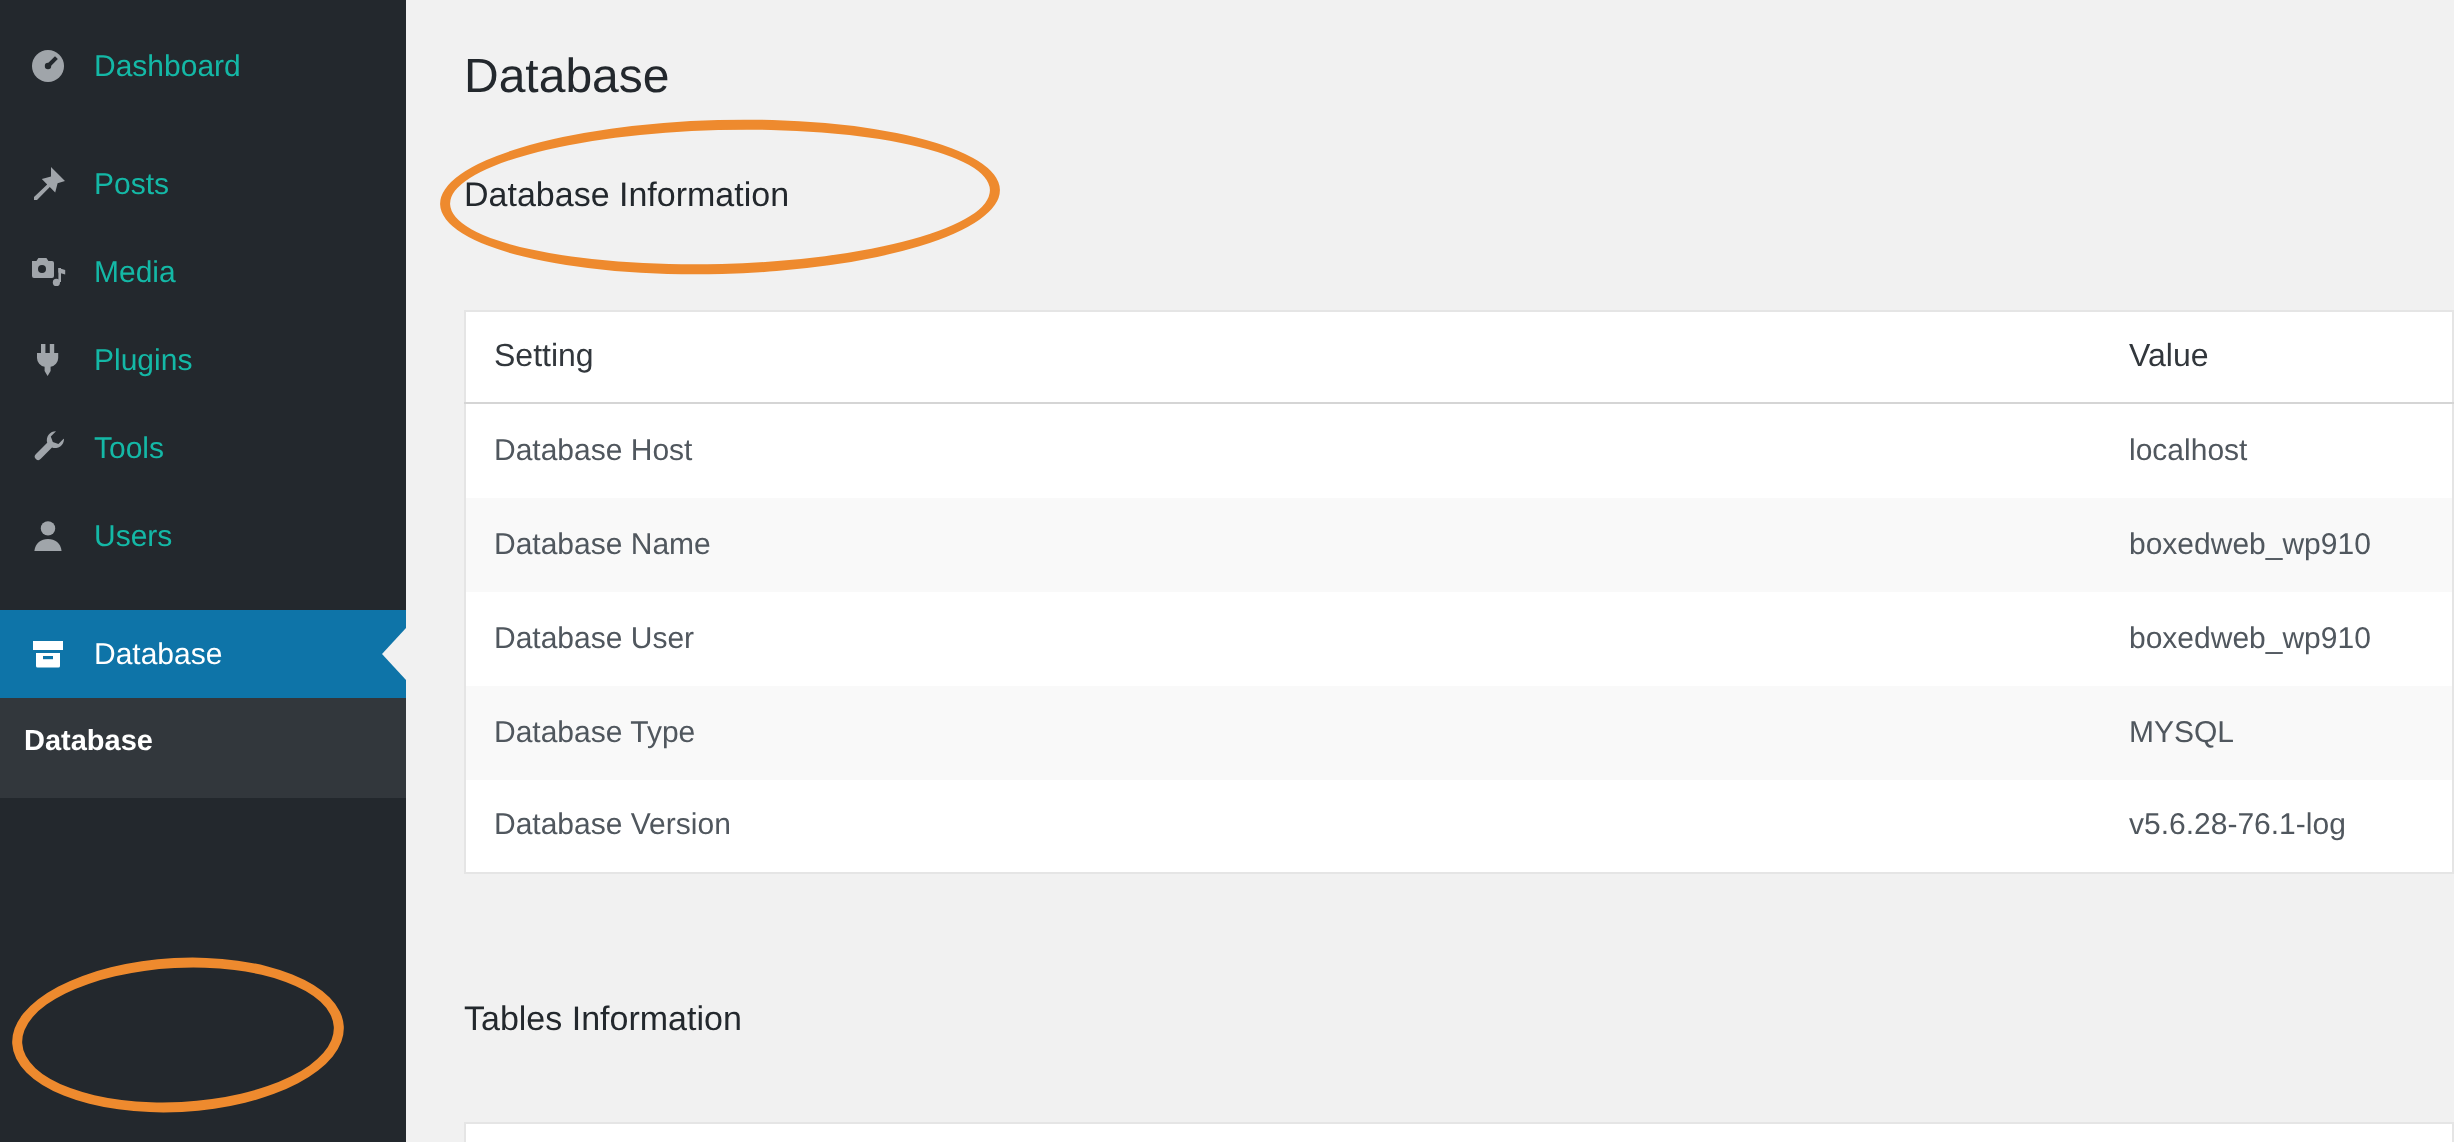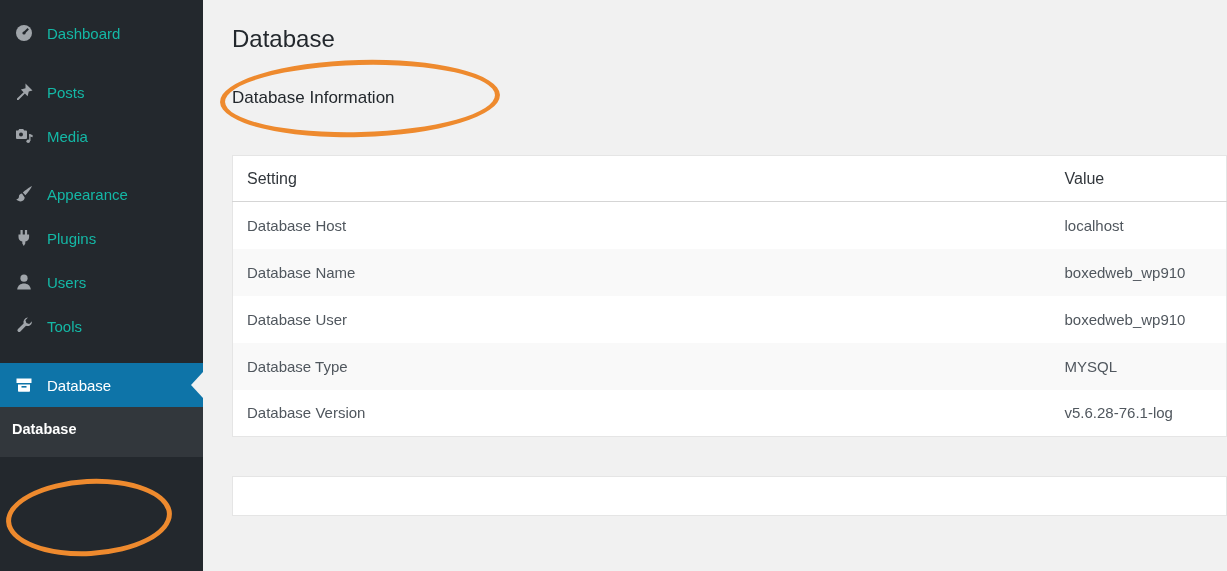--- a/index.html
+++ b/index.html
@@ -101,56 +101,47 @@
             <circle cx="14.2" cy="15.2" r="1.8"></circle>
             <rect x="15.2" y="8" width="1.3" height="7"></rect>
             <path d="M15.2 8l3.4 1v2.2l-3.4-1z"></path>
           </svg>
       </span>
       <span>Media</span>
     </li>
 
 
 
-    <li class="menu-item gap14">
-      <span class="menu-icon">
-        <svg viewBox="0 0 20 20">
-            <path d="M18 2c-2.6 1-7.2 4.6-9.2 6.6l2.6 2.6C13.4 9.2 17 4.6 18 2z"></path>
-            <path d="M8 9.6c-1.6 0-3.1 1.3-3.1 3.1 0 1.5-1 2.4-2.6 2.6 1 1.5 2.9 2.1 4.3 2.1 2.3 0 4.1-1.7 4.1-3.9z"></path>
-          </svg>
-      </span>
-      <span>Appearance</span>
-    </li>
 
     <li class="menu-item">
       <span class="menu-icon">
         <svg viewBox="0 0 20 20">
             <path d="M6.5 2v4.5h-2v2.5a4.5 4.5 0 0 0 3.8 4.4v2.1L9.8 18l1.5-2.5v-2.1a4.5 4.5 0 0 0 3.8-4.4V6.5h-2V2h-2.2v4.5H8.7V2z"></path>
           </svg>
       </span>
       <span>Plugins</span>
+    </li>
+
+    <li class="menu-item">
+      <span class="menu-icon">
+        <svg viewBox="0 0 20 20">
+            <path d="M18 5.5a4.5 4.5 0 0 1-6 4.3L6.4 15.4a1.7 1.7 0 1 1-2.4-2.4L9.6 7.4A4.5 4.5 0 0 1 14 1.6l-2.6 2.6 1 2.8 2.8 1L17.8 5.4z"></path>
+          </svg>
+      </span>
+      <span>Tools</span>
     </li>
 
     <li class="menu-item">
       <span class="menu-icon">
         <svg viewBox="0 0 20 20">
             <circle cx="10" cy="6.2" r="3.6"></circle>
             <path d="M3.2 17.5c.4-4 3.3-6 6.8-6s6.4 2 6.8 6z"></path>
           </svg>
       </span>
       <span>Users</span>
-    </li>
-
-    <li class="menu-item">
-      <span class="menu-icon">
-        <svg viewBox="0 0 20 20">
-            <path d="M18 5.5a4.5 4.5 0 0 1-6 4.3L6.4 15.4a1.7 1.7 0 1 1-2.4-2.4L9.6 7.4A4.5 4.5 0 0 1 14 1.6l-2.6 2.6 1 2.8 2.8 1L17.8 5.4z"></path>
-          </svg>
-      </span>
-      <span>Tools</span>
     </li>
 
 
     <li class="menu-item active gap15">
       <span class="menu-icon">
         <svg viewBox="0 0 20 20">
             <path d="M2.5 3.5h15v4.5h-15z"></path>
             <path d="M4 9.5h12V16a.8.8 0 0 1-.8.8H4.8A.8.8 0 0 1 4 16z"></path>
             <rect x="7.5" y="11" width="5" height="1.6" fill="#0e74a8"></rect>
           </svg>
@@ -194,18 +185,19 @@
         <td>Database Type</td>
         <td>MYSQL</td>
       </tr>
       <tr>
         <td>Database Version</td>
         <td>v5.6.28-76.1-log</td>
       </tr>
     </tbody>
   </table>
 
+  <h2 class="section-heading heading-tables-info">Tables Information</h2>
 
   <div class="table-stub"></div>
 </div>
 
 <div class="annotation-ellipse ellipse-content"></div>
 <div class="annotation-ellipse ellipse-sidebar"></div>
 
 </body></html>

